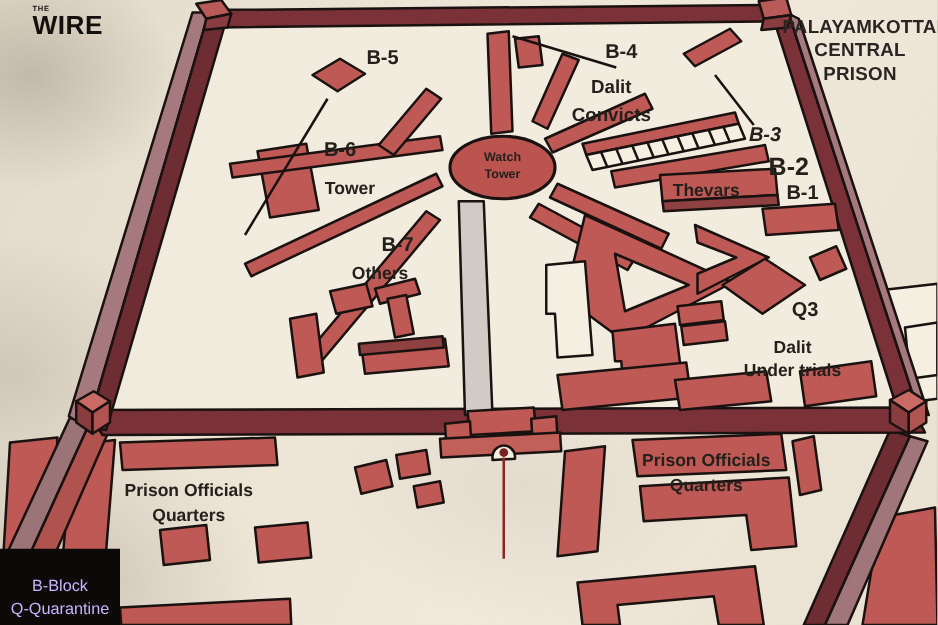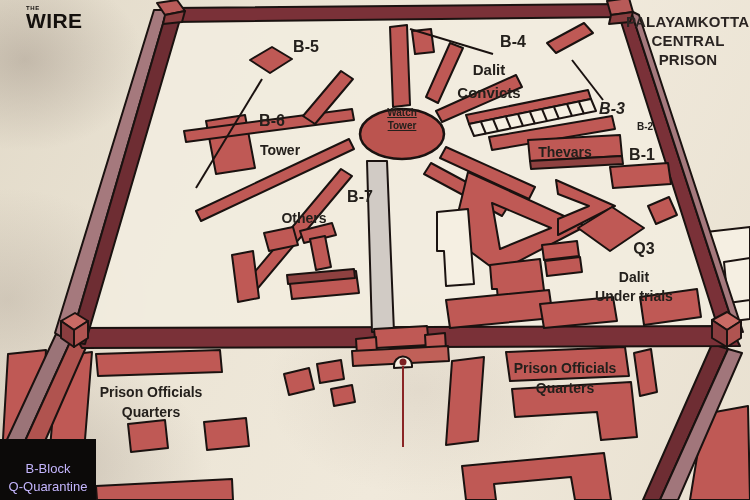--- a/index.html
+++ b/index.html
@@ -177,32 +177,32 @@
 
   <div class="brand">
     <span class="the">THE</span>
     <span class="wire">WIRE</span>
   </div>
   <div class="title">PALAYAMKOTTAI
 CENTRAL
 PRISON</div>
 
   <div class="lbl" style="left:306px;top:36px;font-size:16px;">B-5</div>
-  <div class="lbl" style="left:497px;top:31px;font-size:16px;margin-left:16px;">B-4</div>
+  <div class="lbl" style="left:497px;top:31px;font-size:16px;">B-4</div>
   <div class="lbl" style="left:489px;top:59px;font-size:15px;line-height:1.5;">Dalit
 Convicts</div>
   <div class="lbl" style="left:612px;top:98px;font-size:16px;font-style:italic;">B-3</div>
-  <div class="lbl" style="left:631px;top:120px;font-size:10px;margin-left:14px;">B-2</div>
+  <div class="lbl" style="left:631px;top:120px;font-size:20px;">B-2</div>
   <div class="lbl" style="left:642px;top:144px;font-size:16px;">B-1</div>
   <div class="lbl" style="left:565px;top:143px;font-size:14px;">Thevars</div>
   <div class="lbl" style="left:272px;top:110px;font-size:16px;">B-6</div>
   <div class="lbl" style="left:280px;top:141px;font-size:14px;">Tower</div>
-  <div class="lbl" style="left:318px;top:186px;font-size:16px;margin-left:42px;">B-7</div>
+  <div class="lbl" style="left:318px;top:186px;font-size:16px;">B-7</div>
   <div class="lbl" style="left:304px;top:209px;font-size:14px;">Others</div>
-  <div class="lbl" style="left:402px;top:107px;font-size:10px;line-height:1.25;text-decoration:underline;">Watch
+  <div class="lbl" style="left:402px;top:121px;font-size:10px;line-height:1.25;">Watch
 Tower</div>
   <div class="lbl" style="left:644px;top:238px;font-size:16px;">Q3</div>
   <div class="lbl" style="left:634px;top:268px;font-size:14px;line-height:1.35;">Dalit
 Under trials</div>
   <div class="lbl" style="left:151px;top:382px;font-size:14px;line-height:1.45;">Prison Officials
 Quarters</div>
   <div class="lbl" style="left:565px;top:359px;font-size:14px;line-height:1.4;">Prison Officials
 Quarters</div>
 
   <div class="legend">B-Block

